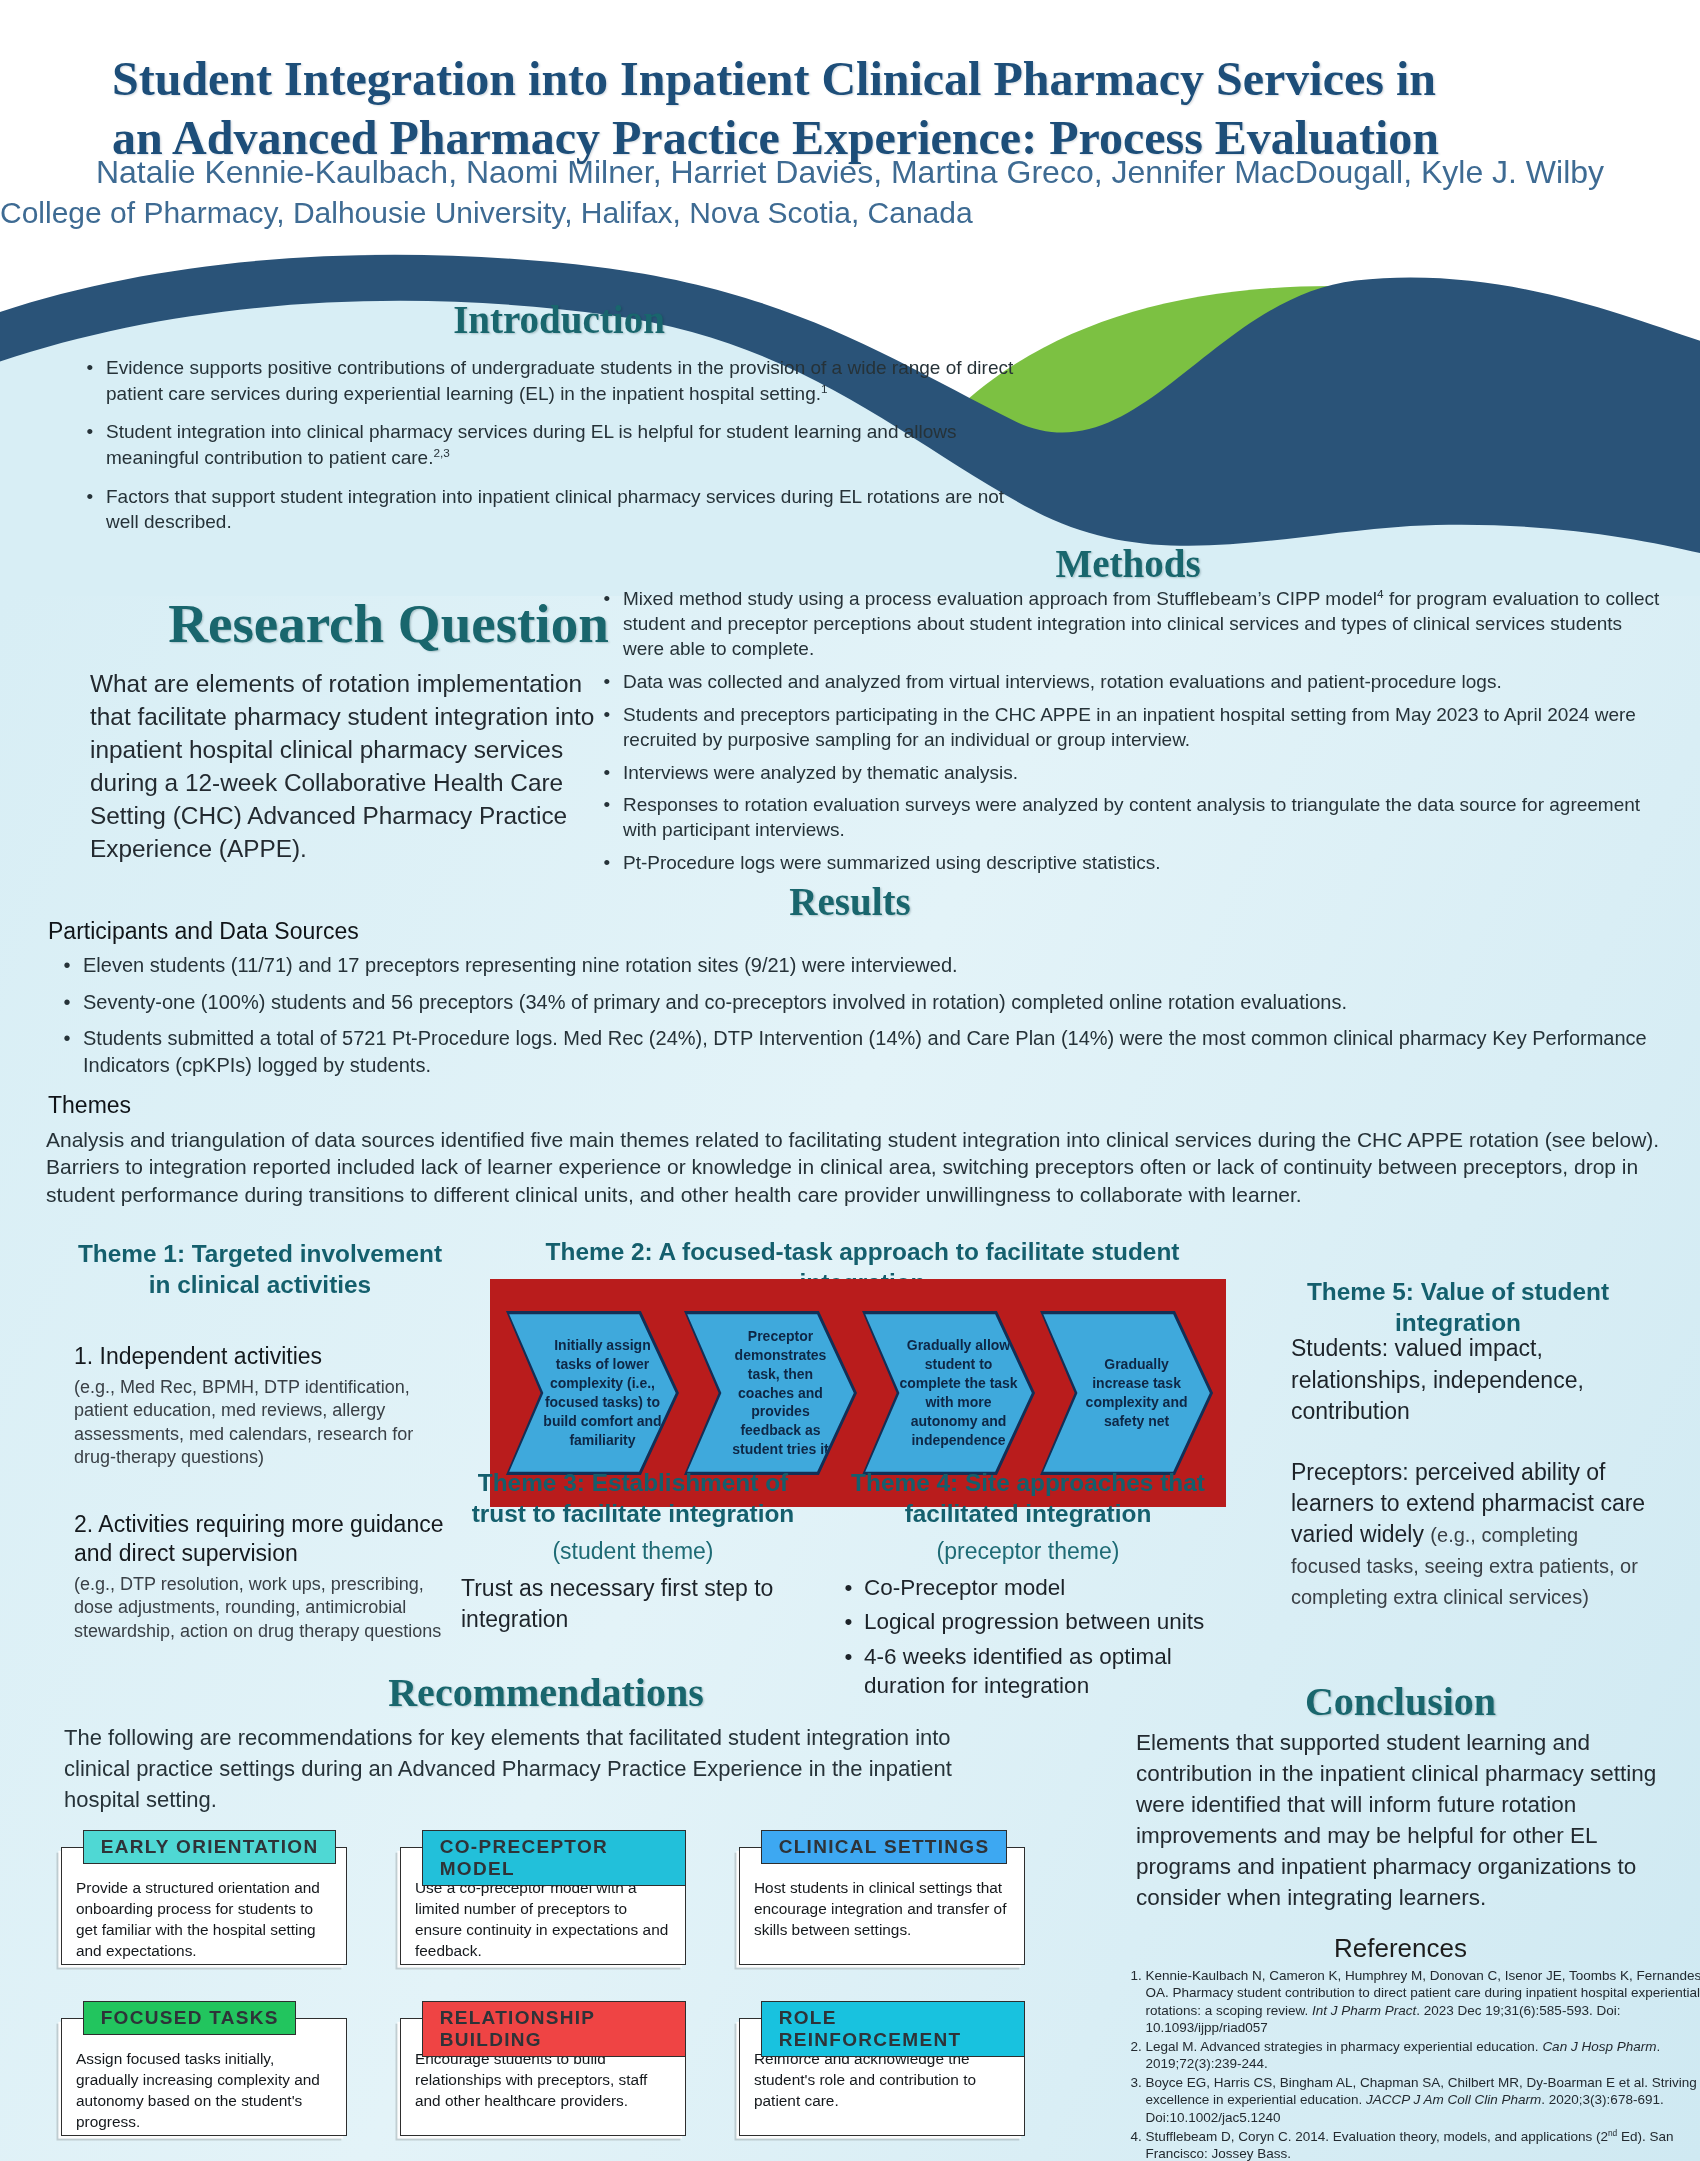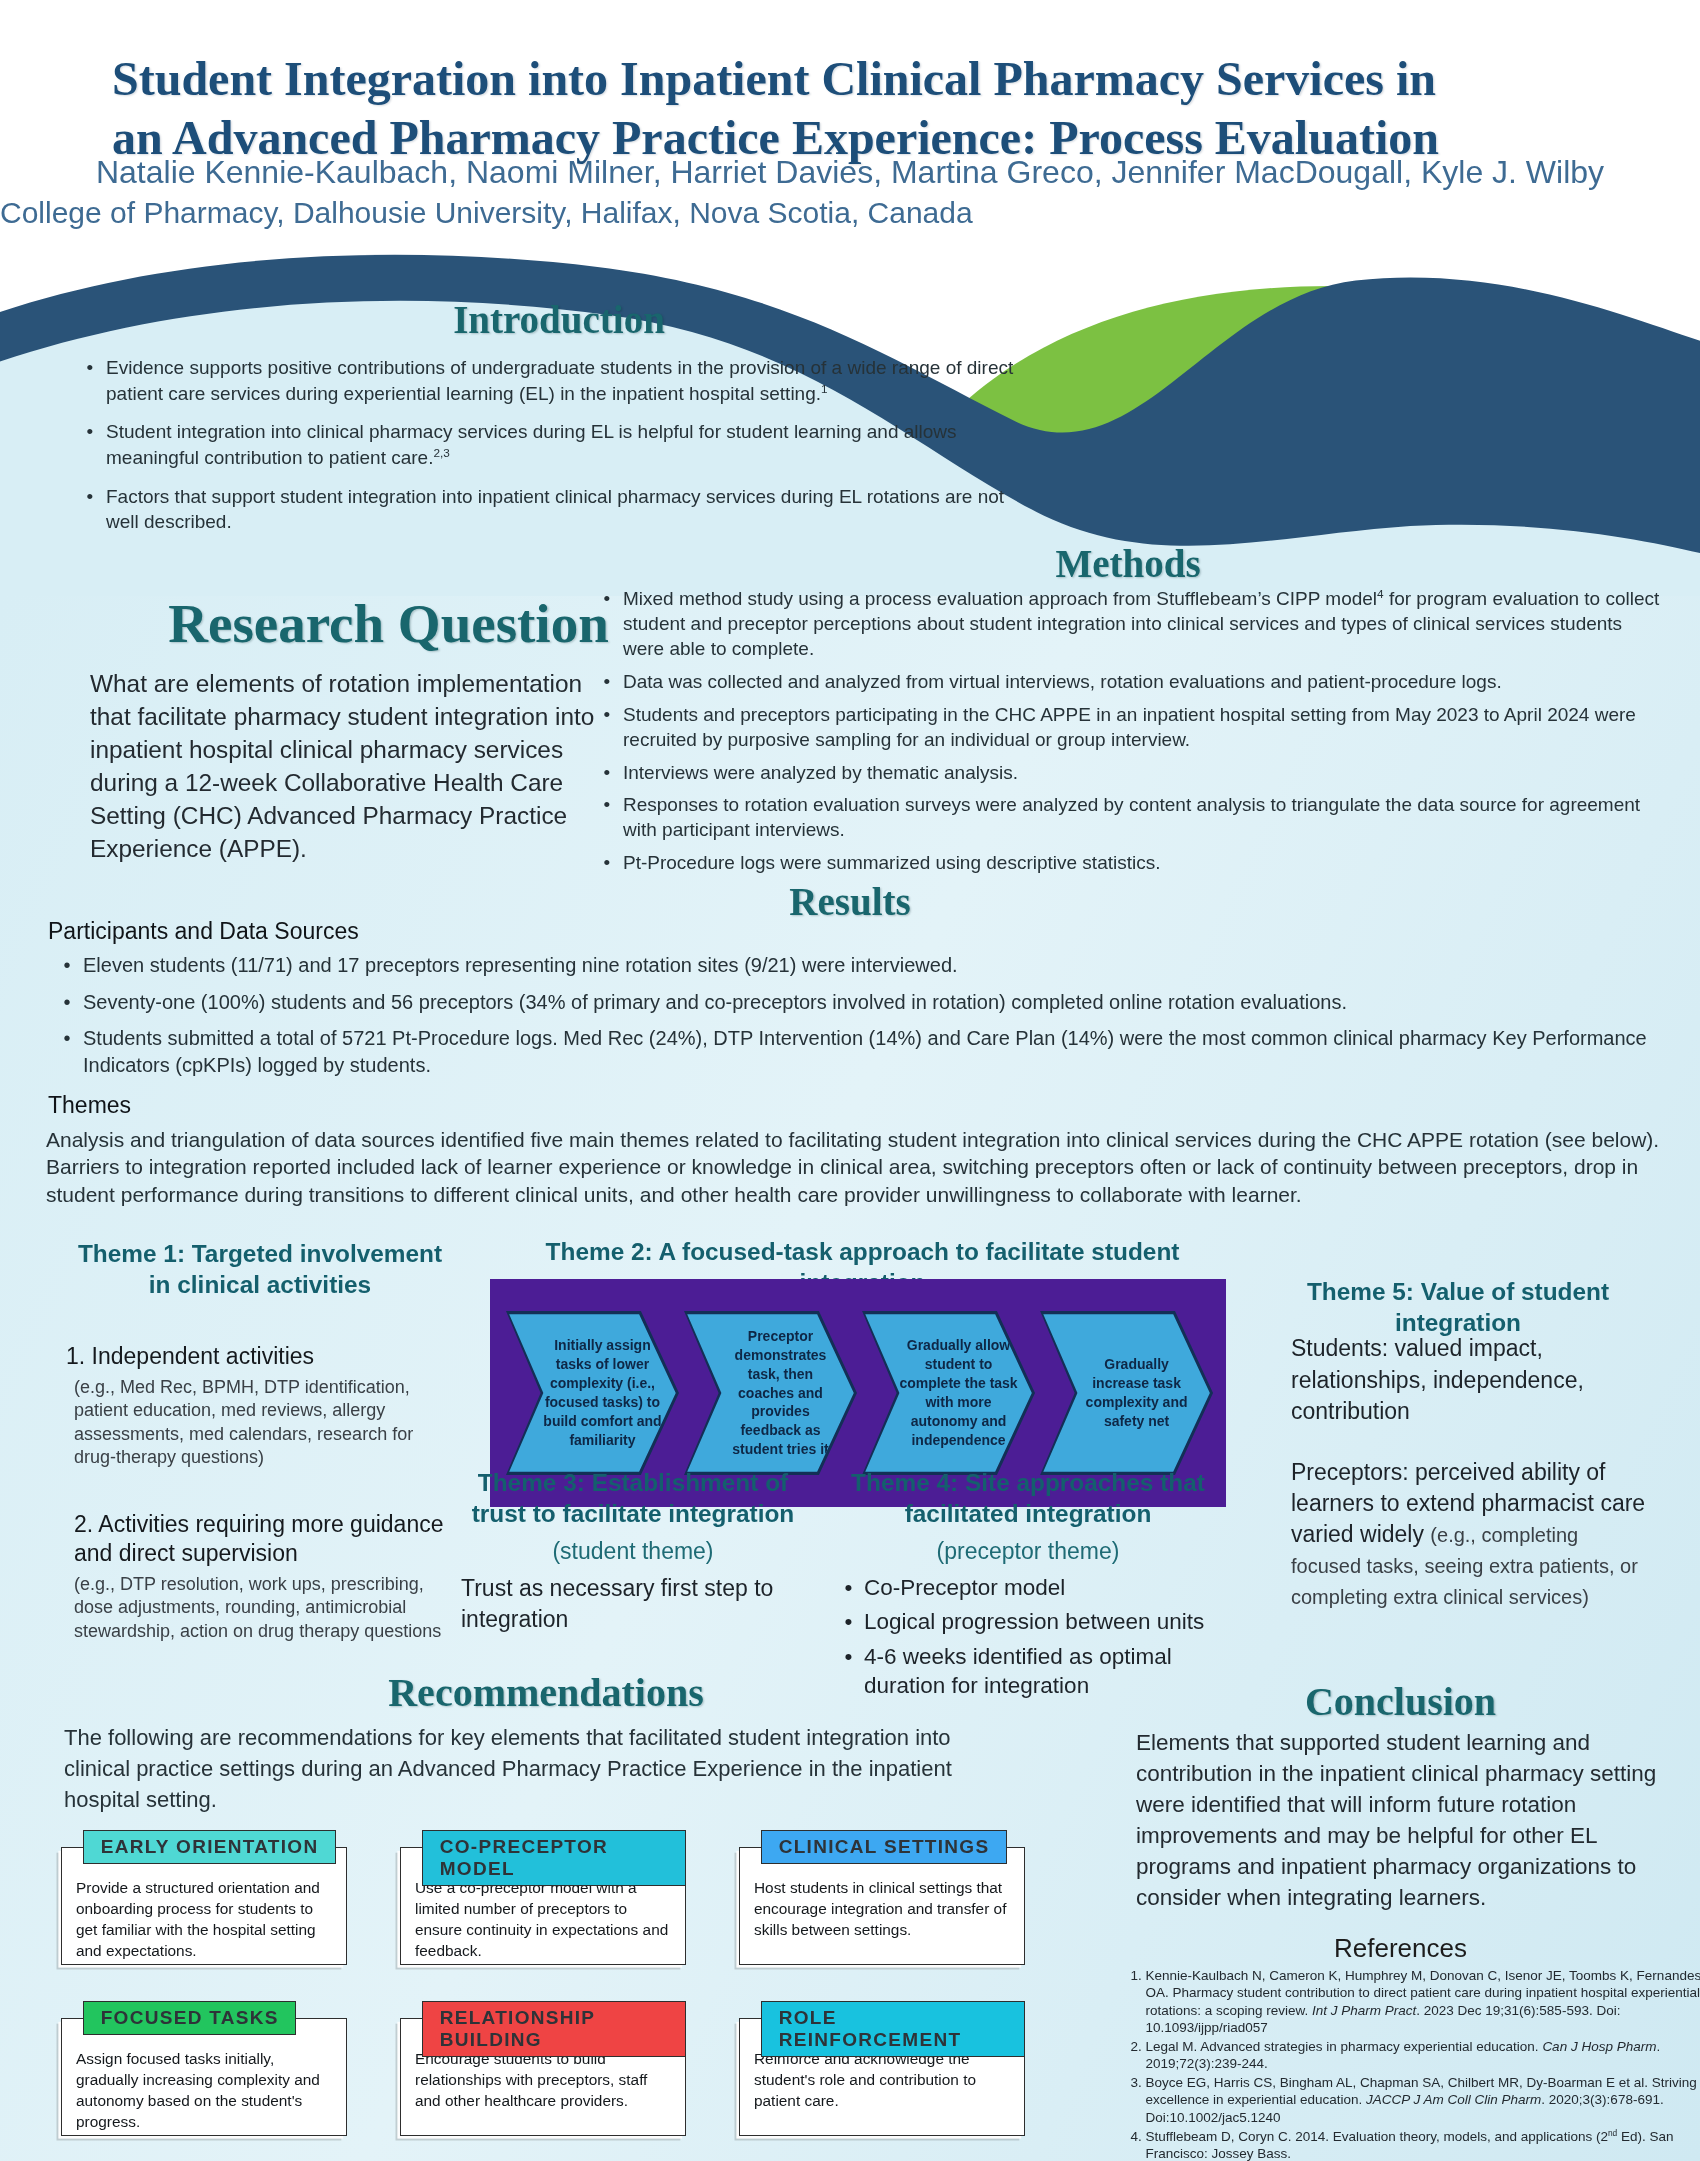--- a/index.html
+++ b/index.html
@@ -41,32 +41,32 @@
   
   .theme-title{font-weight:bold;color:#145f6d;text-align:center;font-size:24.4px;line-height:1.25;}
   .t1-title{left:77px;top:1239px;width:366px;}
   .t2-title{left:485px;top:1237px;width:755px;}
   .t3-title{left:450px;top:1468px;width:366px;}
   .t4-title{left:829px;top:1468px;width:398px;}
   .t5-title{left:1291px;top:1277px;width:334px;}
   .theme-sub{color:#1e6b75;text-align:center;font-size:23px;}
   .t3-sub{left:450px;top:1538px;width:366px;}
   .t4-sub{left:829px;top:1538px;width:398px;}
-  .t1-i1t{left:66px;top:1343px;width:373px;font-size:23px;color:#15191d;}
+  .t1-i1t{left:74px;top:1343px;width:373px;font-size:23px;color:#15191d;}
   .t1-i1d{left:74px;top:1376px;width:369px;font-size:18px;line-height:1.3;color:#3a4046;}
   .t1-i2t{left:74px;top:1510px;width:373px;font-size:23px;line-height:1.28;color:#15191d;}
   .t1-i2d{left:74px;top:1573px;width:369px;font-size:18px;line-height:1.3;color:#3a4046;}
   .t3-body{left:461px;top:1573px;width:350px;font-size:23px;line-height:1.35;color:#1d2329;}
   .t4-bullets{left:842px;top:1573px;width:373px;font-size:22.5px;line-height:1.3;color:#1d2329;}
   .t4-bullets .li{margin-bottom:5.1px;}
   .t5-students{left:1291px;top:1333px;width:360px;font-size:23px;line-height:1.38;color:#1d2329;}
   .t5-prec{left:1291px;top:1457px;width:360px;font-size:23px;line-height:1.35;color:#1d2329;}
   .t5-prec .sm{font-size:20px;color:#3a4046;}
   
-  .t2-panel{left:490px;top:1279px;width:736px;height:228px;background:#4c1d95;}
+  .t2-panel{left:490px;top:1279px;width:736px;height:228px;background:#b91c1c;}
   .chev-row{position:absolute;left:16px;top:32px;right:13px;height:164px;display:flex;gap:5.1px;}
   .chev{position:relative;flex:1;background:#132f56;
         clip-path:polygon(0 0,78% 0,100% 50%,78% 100%,0 100%,20% 50%);}
   .chev-inner{position:absolute;inset:3.2px;background:#3fa9dc;
         clip-path:polygon(0 0,78% 0,100% 50%,78% 100%,0 100%,20.5% 50%);
         display:flex;align-items:center;justify-content:center;}
   .chev-inner span{display:block;padding:0 8% 0 20%;text-align:center;
         font-size:14px;line-height:1.35;font-weight:bold;color:#0e2746;}
   
   .recs-p{left:64px;top:1723px;width:957px;font-size:22px;line-height:1.4;color:#263238;}

